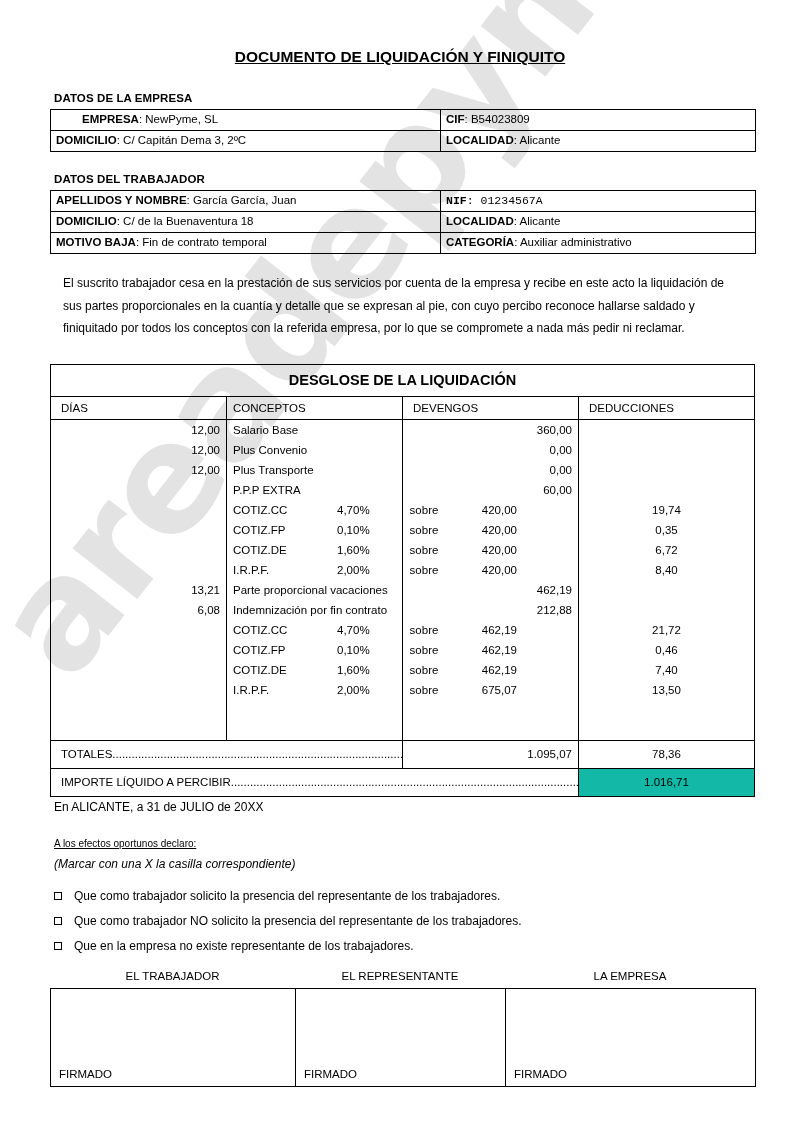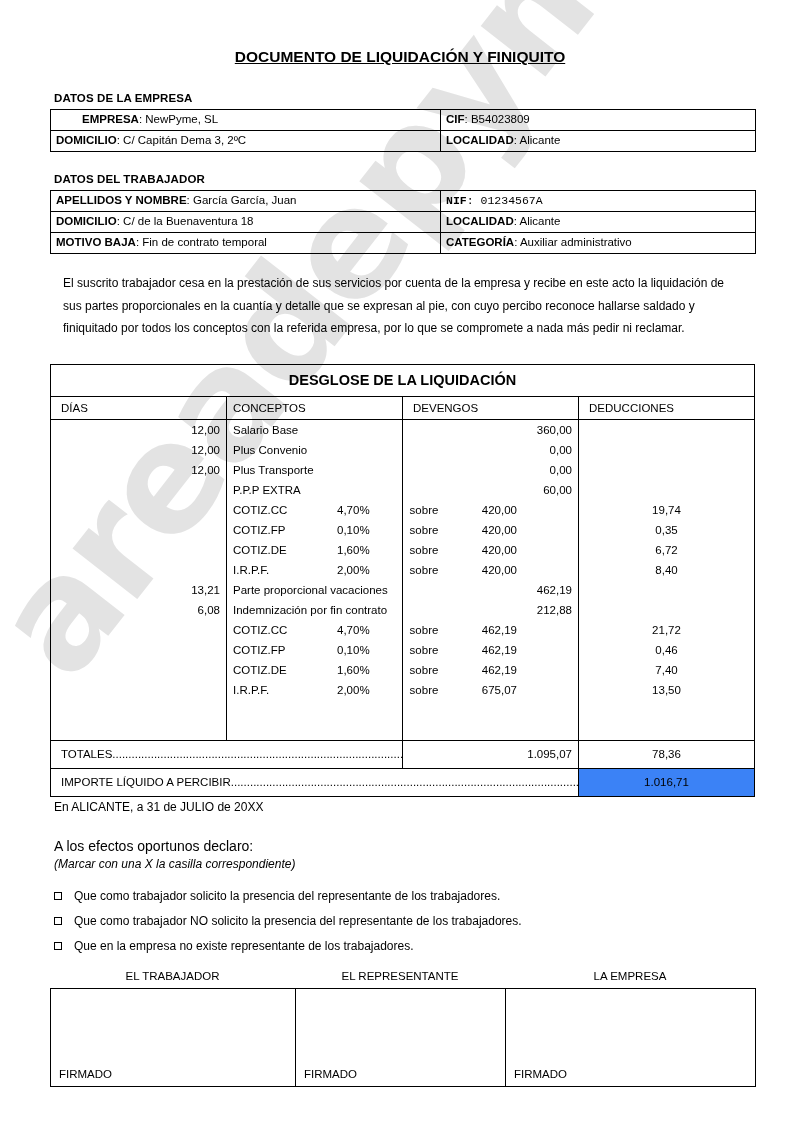--- a/index.html
+++ b/index.html
@@ -170,21 +170,22 @@
 
   
   #date-line {
     position: absolute;
     left: 54px; top: 800px;
     font-size: 12px;
   }
   #declare-line {
     position: absolute;
     left: 54px; top: 838px;
-    font-size: 14px;
+    font-size: 10px;
+    text-decoration: underline;
   }
   #mark-note {
     position: absolute;
     left: 54px; top: 857px;
     font-size: 12px;
     font-style: italic;
   }
   .check-line {
     position: absolute;
     left: 54px;
@@ -447,21 +448,21 @@
       <td class="col-dev last-spacer"></td>
       <td class="col-ded last-spacer"></td>
     </tr>
     <tr class="totals-row">
       <td colspan="2" class="leader-cell">TOTALES.................................................................................................</td>
       <td class="col-dev">1.095,07</td>
       <td class="col-ded">78,36</td>
     </tr>
     <tr class="neto-row">
       <td colspan="3" class="leader-cell">IMPORTE LÍQUIDO A PERCIBIR.............................................................................................................................</td>
-      <td class="col-ded shaded" style="background: #3b82f6;">1.016,71</td>
+      <td class="col-ded shaded" style="background: #14b8a6;">1.016,71</td>
     </tr>
   </tbody>
     </table>
 
   <div id="date-line">En ALICANTE, a 31 de JULIO de 20XX</div>
   <div id="declare-line">A los efectos oportunos declaro:</div>
   <div id="mark-note">(Marcar con una X la casilla correspondiente)</div>
 
   <div class="check-line" id="check-1">
     <span class="cbox"></span>

